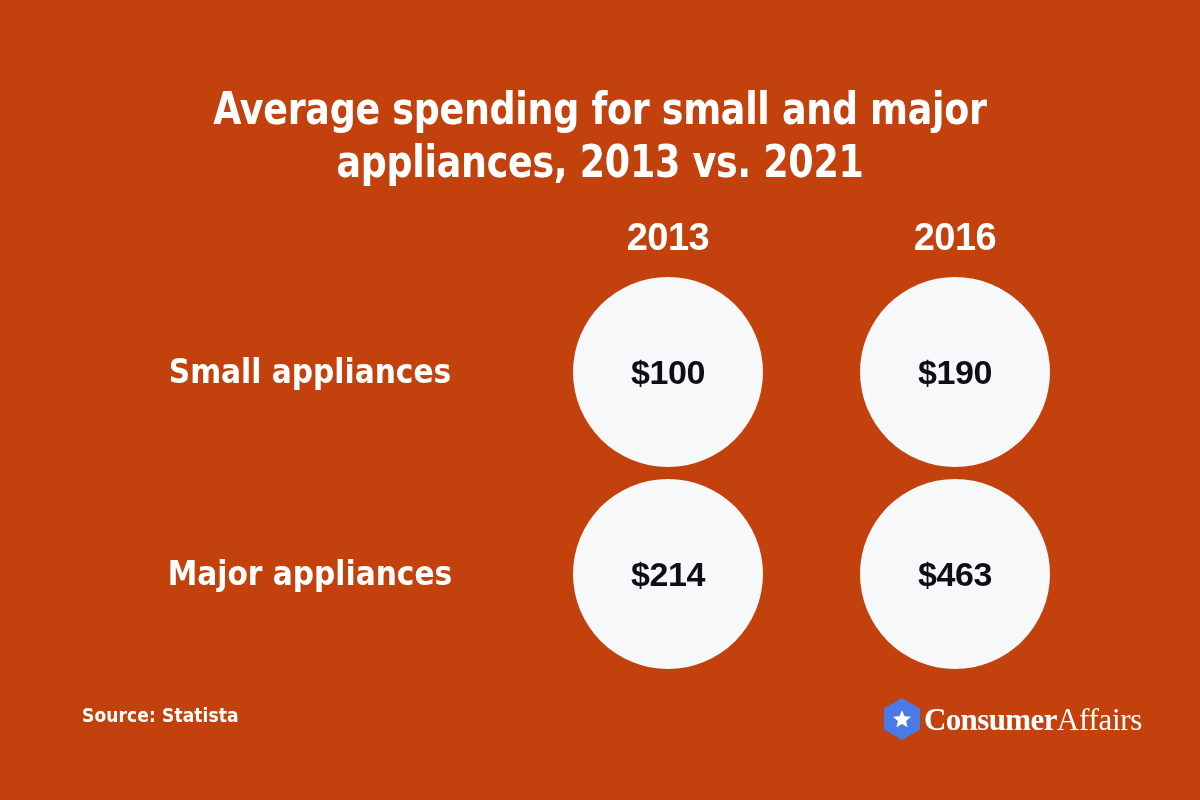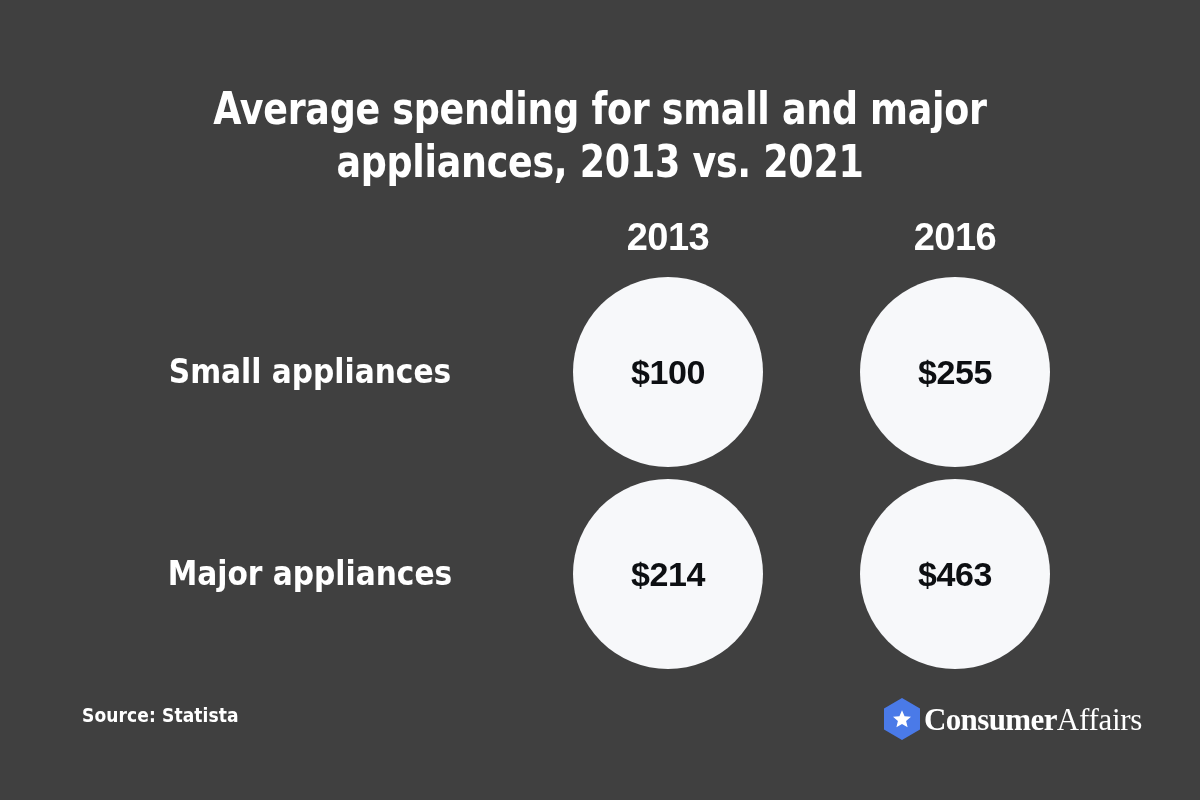--- a/index.html
+++ b/index.html
@@ -11,21 +11,21 @@
     height: 800px;
     background: #173a68;
     font-family: "Liberation Sans", sans-serif;
     overflow: hidden;
     position: relative;
   }
 
   #infographic {
     position: absolute;
     inset: 0;
-    background: #404040;
+    background: #c2410c;
   }
 
   
   #chart-title {
     position: absolute;
     left: 0;
     right: 0;
     top: 82px;
     text-align: center;
     color: #ffffff;
@@ -159,21 +159,21 @@
     <div class="col-header c0">2013</div>
     <div class="col-header c1">2016</div>
 
     <div class="row-label r0">Small appliances</div>
     <div class="row-label r1">Major appliances</div>
 
     <div class="bubble r0 c0">
       <span class="bubble-value">$100</span>
     </div>
     <div class="bubble r0 c1">
-      <span class="bubble-value">$255</span>
+      <span class="bubble-value">$190</span>
     </div>
     <div class="bubble r1 c0">
       <span class="bubble-value">$214</span>
     </div>
     <div class="bubble r1 c1">
       <span class="bubble-value">$463</span>
     </div>
 
   </div>
 

